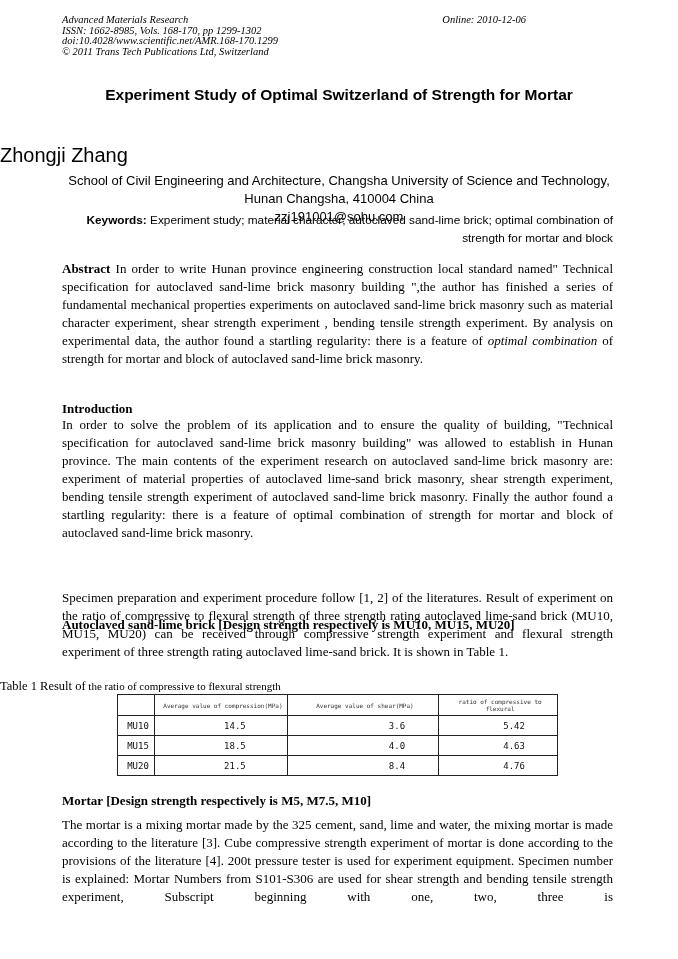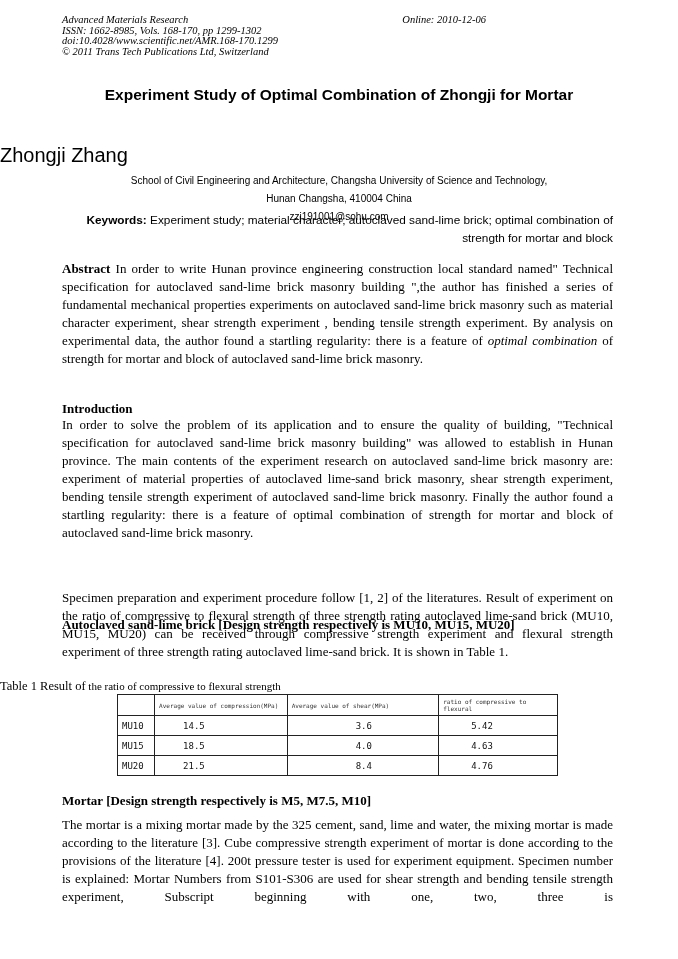--- a/index.html
+++ b/index.html
@@ -1,30 +1,30 @@
 <!DOCTYPE html>
 <html><head>
 <meta charset="utf-8">
 <style>
   html, body { margin: 0; padding: 0; background: #ffffff; }
   body { width: 678px; height: 959px; position: relative; overflow: hidden; color: #000; }
-  .page { position: absolute; left: 0; top: 0; width: 538px; height: 959px; }
+  .page { position: absolute; left: 0; top: 0; width: 538px; height: 959px; padding-left: 40px; }
   .hdr-left { position: absolute; left: 62px; top: 15px; font-family: "Liberation Serif", serif; font-style: italic; font-size: 10.5px; line-height: 10.5px; }
   .hdr-right { position: absolute; right: 52px; top: 15px; font-family: "Liberation Serif", serif; font-style: italic; font-size: 10.5px; line-height: 10.5px; }
   .title { position: absolute; left: 40px; width: 598px; top: 84px; text-align: center; font-family: "Liberation Sans", sans-serif; font-weight: bold; font-size: 15.5px; line-height: 22px; }
   .author { position: absolute; left: 0; width: 678px; top: 145px; font-family: "Liberation Sans", sans-serif; font-size: 20px; line-height: 20px; }
-  .affil { position: absolute; left: 40px; width: 598px; top: 172px; text-align: center; font-family: "Liberation Sans", sans-serif; font-size: 10px; line-height: 18px; }
+  .affil { position: absolute; left: 40px; width: 598px; top: 172px; text-align: center; font-family: "Liberation Sans", sans-serif; font-size: 13px; line-height: 18px; }
   .block { position: absolute; left: 62px; width: 551px; font-family: "Liberation Serif", serif; font-size: 13px; line-height: 18px; text-align: justify; }
   .sans { font-family: "Liberation Sans", sans-serif; font-size: 11.8px; line-height: 18px; text-align: left; }
   .bold { font-weight: bold; }
   .heading { font-family: "Liberation Serif", serif; font-weight: bold; font-size: 13px; }
   .caption { position: absolute; left: 0; width: 678px; top: 679px; text-align: left; font-family: "Liberation Serif", serif; font-size: 12.5px; line-height: 14px; }
   .caption .sm { font-size: 11px; }
   table.t1 { position: absolute; left: 117px; top: 694px; width: 441px; border-collapse: collapse; font-family: "DejaVu Sans Mono", "Liberation Mono", monospace; }
-  table.t1 td { border: 1px solid #222; height: 19px; padding: 0 0 0 4px; font-size: 9px; color: #111; vertical-align: middle; }
+  table.t1 td { border: 1px solid #222; height: 19px; padding: 0 0 0 4px; font-size: 9px; color: #111; vertical-align: middle; text-align: center; }
   table.t1 thead td { font-size: 6px; color: #333; height: 20px; }
   table.t1 td.c0 { width: 38px; }
   table.t1 td.c1 { width: 143px; }
   table.t1 td.c2 { width: 120px; }
   table.t1 td.c3 { width: 122px; }
   table.t1 tbody td.num1 { padding-left: 28px; }
   table.t1 tbody td.num2 { padding-left: 68px; }
   table.t1 tbody td.num3 { padding-left: 32px; }
   .last-line { text-align-last: justify; }
 </style>
@@ -35,21 +35,21 @@
 
   <div class="hdr-left">
     <div>Advanced Materials Research</div>
     <div>ISSN: 1662-8985, Vols. 168-170, pp 1299-1302</div>
     <div>doi:10.4028/www.scientific.net/AMR.168-170.1299</div>
     <div>© 2011 Trans Tech Publications Ltd, Switzerland</div>
   </div>
   <div class="hdr-right">Online: 2010-12-06</div>
 
   <div class="title">
-    <div>Experiment Study of Optimal Combination of Zhongji for Mortar</div>
+    <div>Experiment Study of Optimal Switzerland of Strength for Mortar</div>
   </div>
 
   <div class="author">Zhongji Zhang</div>
 
   <div class="affil">
     <div>School of Civil Engineering and Architecture, Changsha University of Science and Technology,</div>
     <div>Hunan Changsha, 410004 China</div>
     <div>zzj191001@sohu.com</div>
   </div>
 

